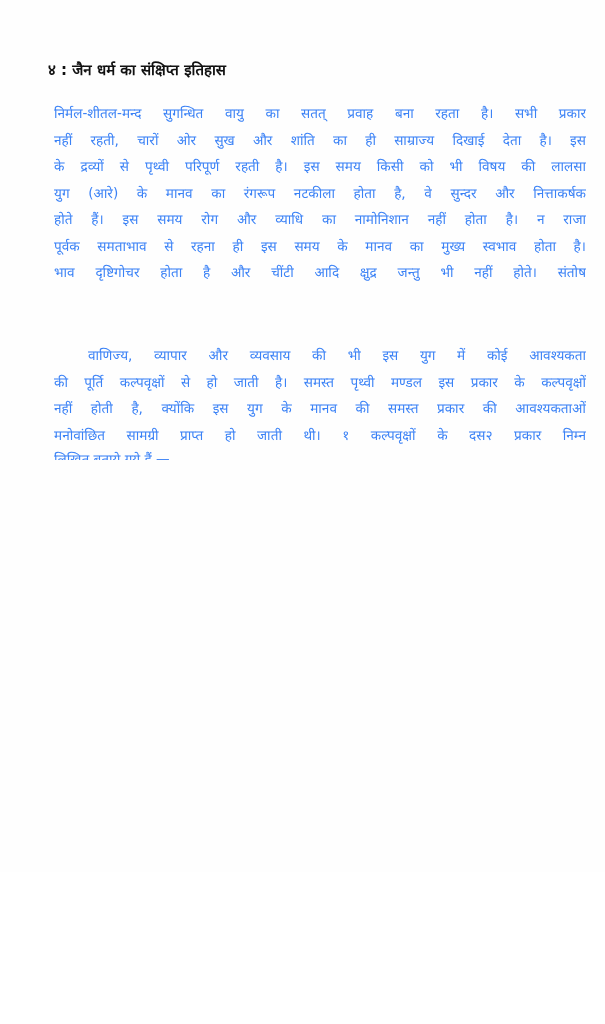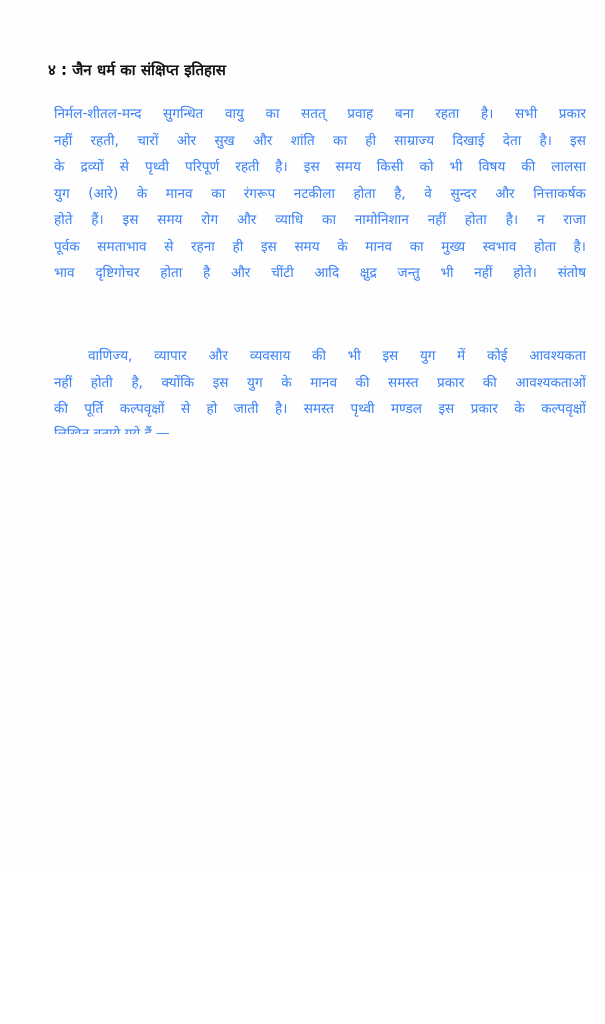--- a/index.html
+++ b/index.html
@@ -73,18 +73,19 @@
     <span class="line">नहीं रहती, चारों ओर सुख और शांति का ही साम्राज्य दिखाई देता है। इस</span>
     <span class="line">के द्रव्यों से पृथ्वी परिपूर्ण रहती है। इस समय किसी को भी विषय की लालसा</span>
     <span class="line">युग (आरे) के मानव का रंगरूप नटकीला होता है, वे सुन्दर और नित्ताकर्षक</span>
     <span class="line">होते हैं। इस समय रोग और व्याधि का नामोनिशान नहीं होता है। न राजा</span>
     <span class="line">पूर्वक समताभाव से रहना ही इस समय के मानव का मुख्य स्वभाव होता है।</span>
     <span class="line">भाव दृष्टिगोचर होता है और चींटी आदि क्षुद्र जन्तु भी नहीं होते। संतोष</span>
   </div>
 
   <div class="body-text" id="para2">
     <span class="line indent">वाणिज्य, व्यापार और व्यवसाय की भी इस युग में कोई आवश्यकता</span>
+    <span class="line">की पूर्ति कल्पवृक्षों से हो जाती है। समस्त पृथ्वी मण्डल इस प्रकार के कल्पवृक्षों</span>
     <span class="line">नहीं होती है, क्योंकि इस युग के मानव की समस्त प्रकार की आवश्यकताओं</span>
-    <span class="line">की पूर्ति कल्पवृक्षों से हो जाती है। समस्त पृथ्वी मण्डल इस प्रकार के कल्पवृक्षों</span>
+    <span class="line">मनोवांछित सामग्री प्राप्त हो जाती थी। १ कल्पवृक्षों के दस२ प्रकार निम्न</span>
     <span class="line cut">लिखित बताये गये हैं —</span>
   </div>
 
 </div>
 
 </body></html>

